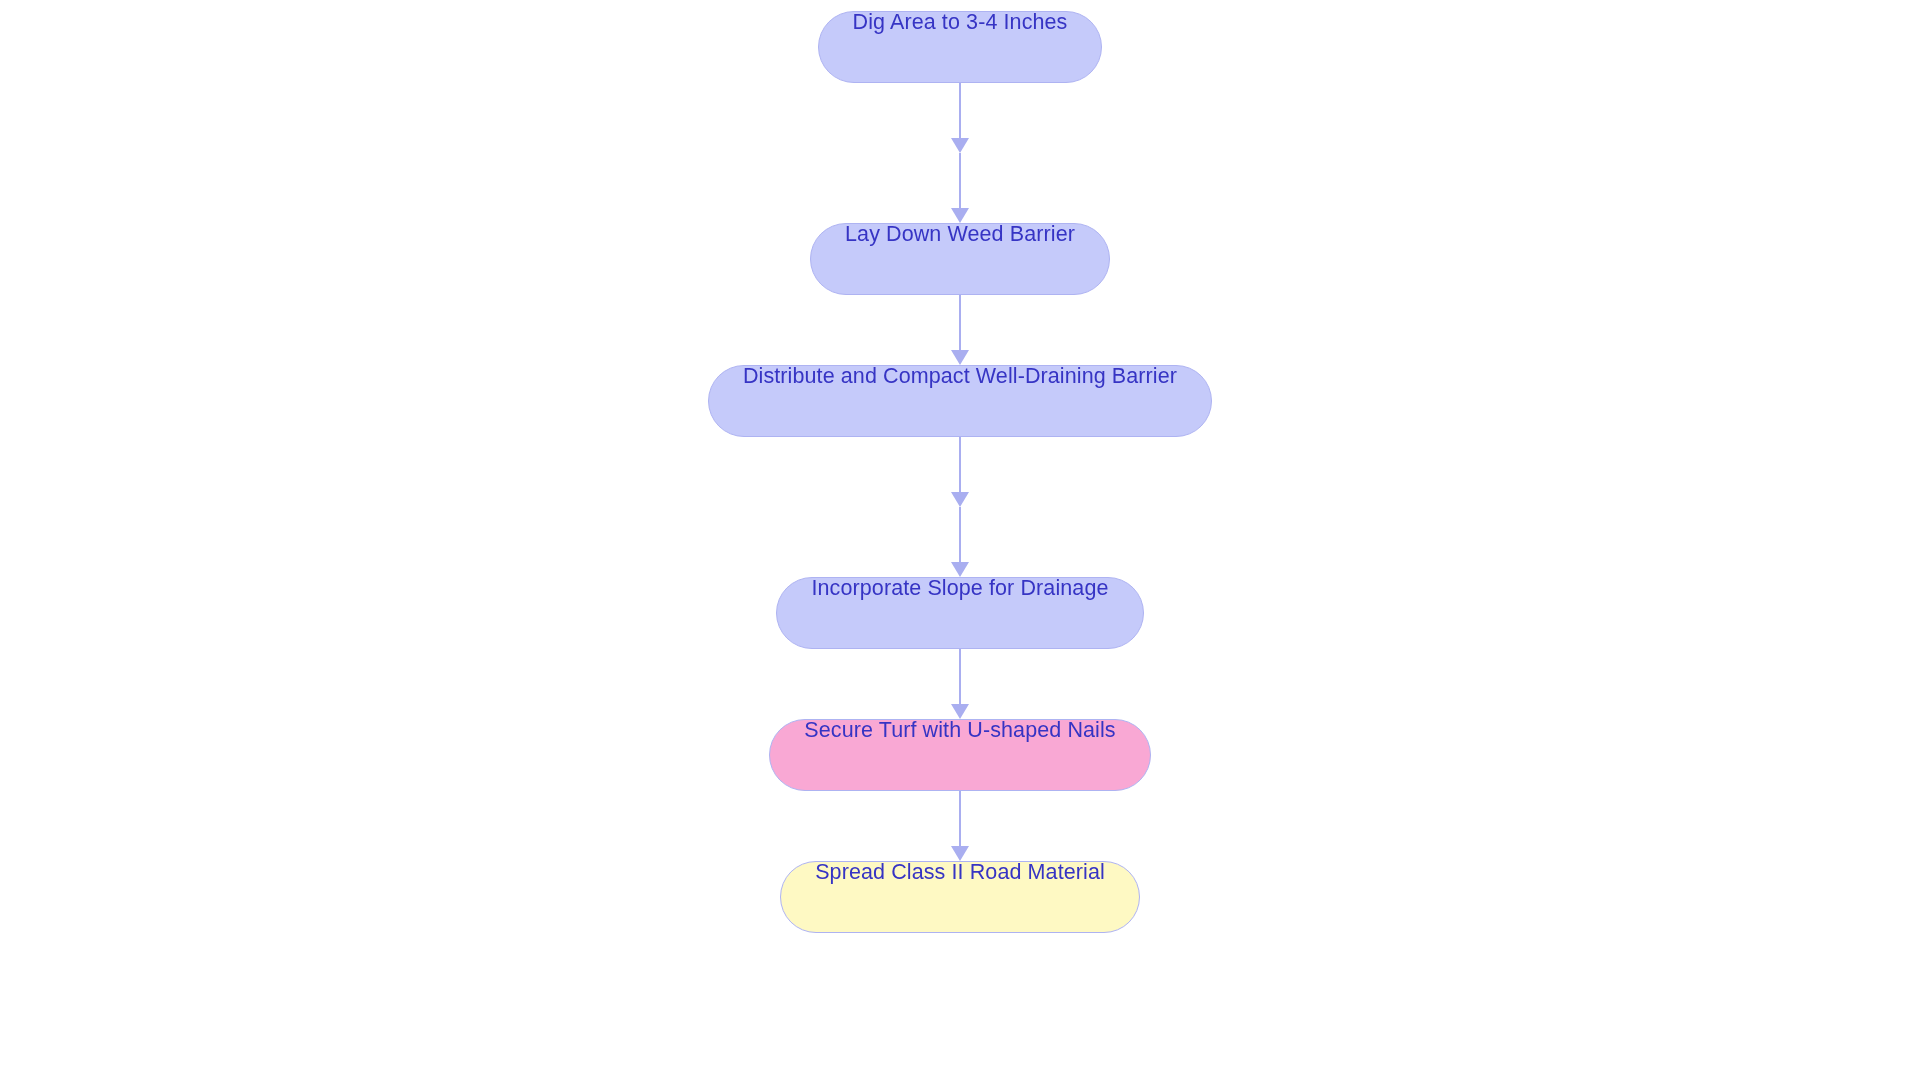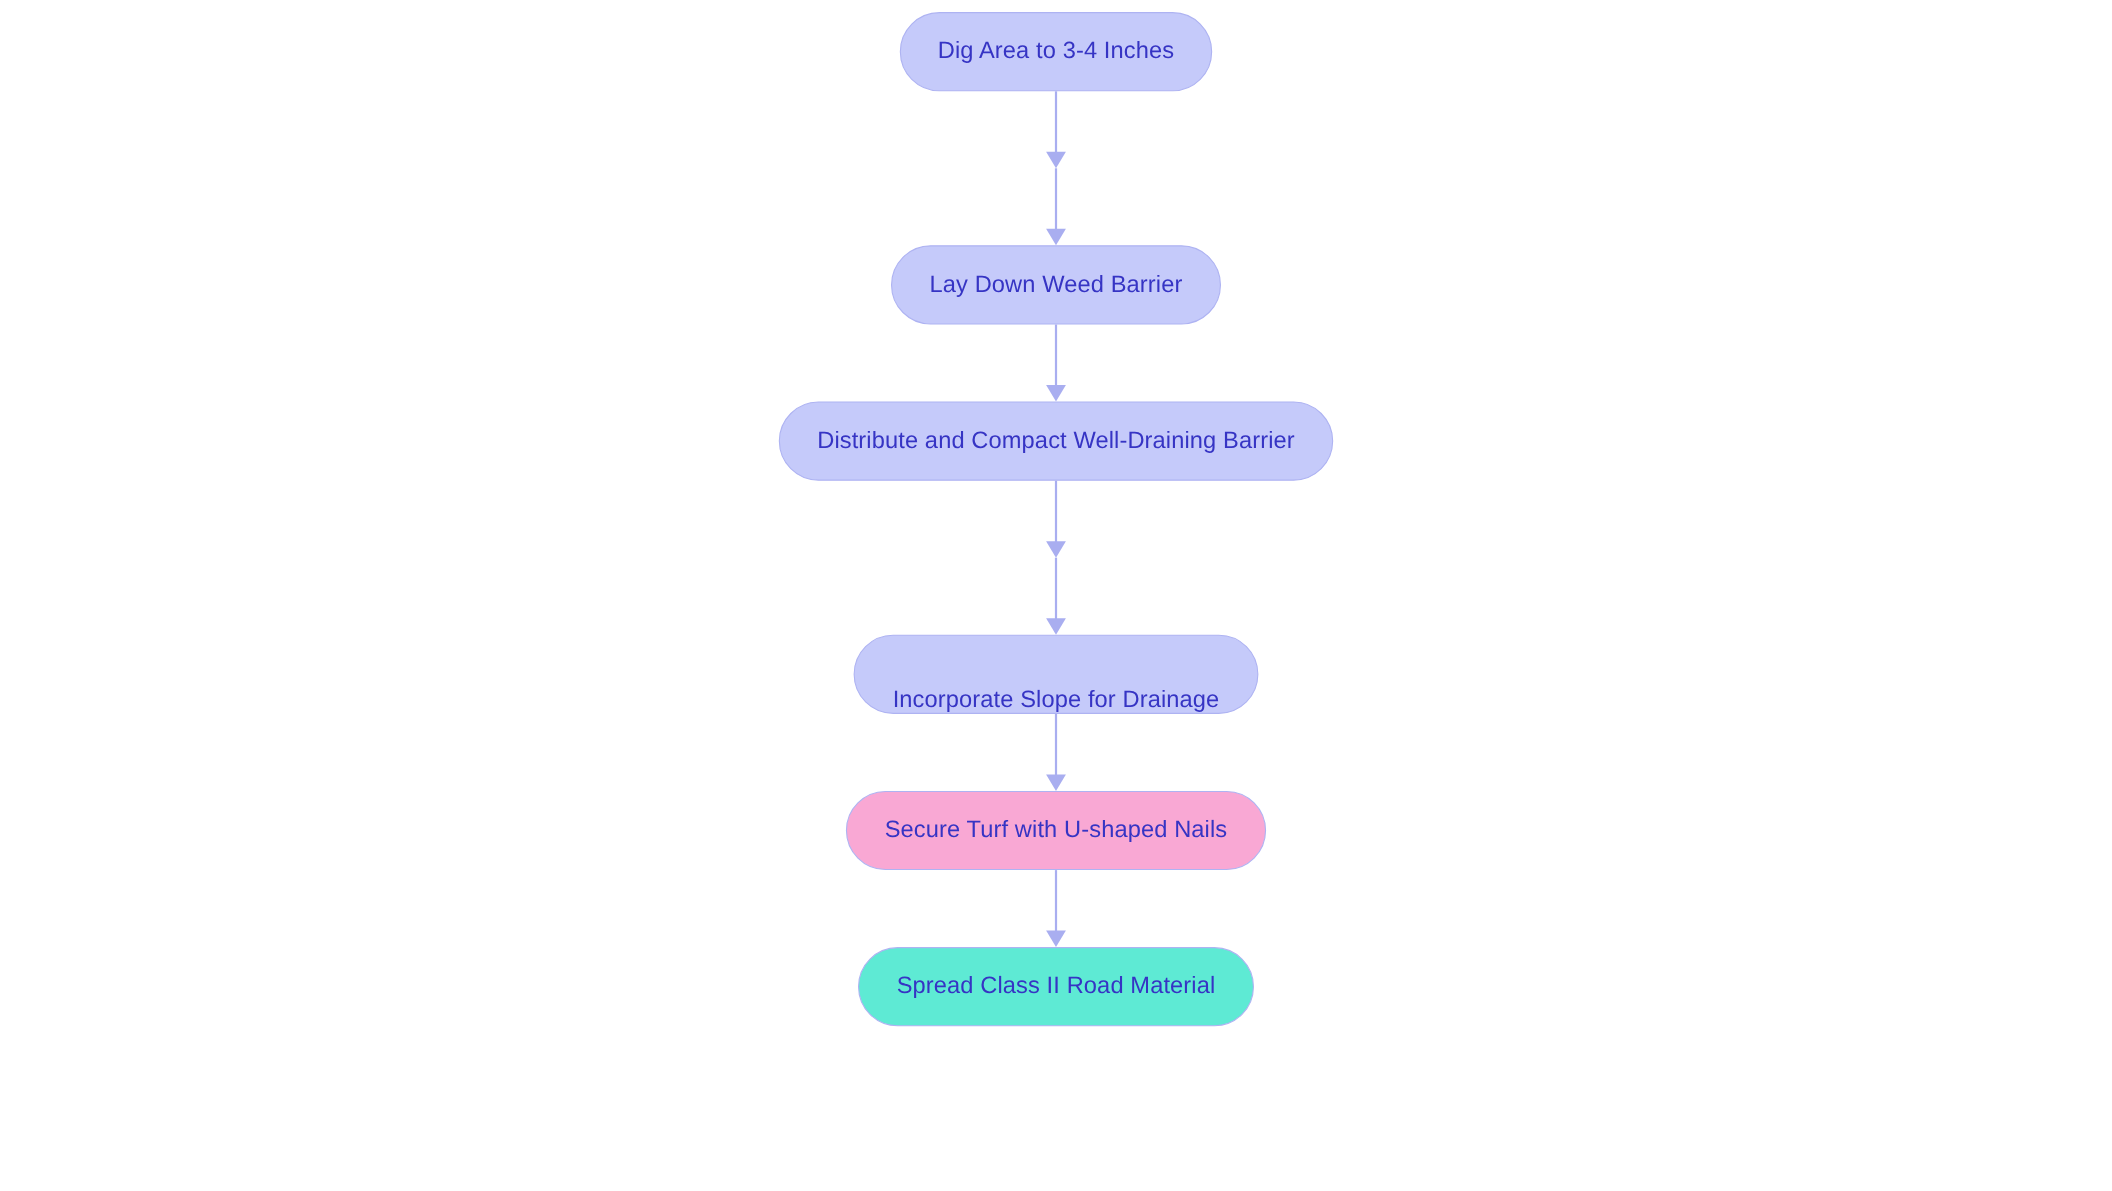--- a/index.html
+++ b/index.html
@@ -35,21 +35,20 @@
     justify-content: flex-start;
     padding-top: 11px;
     box-sizing: border-box;
   }
 
   
   .flow-node {
     box-sizing: border-box;
     height: 72px;
     display: flex;
-    align-items: center;
     justify-content: center;
     padding: 0 34px;
     border-radius: 36px;
     background: #c5cafa;
     border: 1.1px solid #aeb3f2;
     white-space: nowrap;
     flex: none;
   }
 
   .flow-node-label {
@@ -128,35 +127,35 @@
       <div class="connector-arrowhead" style="border-top-color: rgb(169, 174, 240);"></div>
     </div>
 
 
     <div class="flow-connector">
       <div class="connector-line" style="background: rgb(169, 174, 240);"></div>
       <div class="connector-arrowhead" style="border-top-color: rgb(169, 174, 240);"></div>
     </div>
 
     <div class="flow-node" style="background: rgb(197, 202, 250); border-color: rgb(174, 179, 242);">
-      <span class="flow-node-label" style="color: rgb(54, 52, 196); margin-top: 48px;">Incorporate Slope for Drainage</span>
+      <span class="flow-node-label" style="color: rgb(54, 52, 196);">Incorporate Slope for Drainage</span>
     </div>
 
     <div class="flow-connector">
       <div class="connector-line" style="background: rgb(169, 174, 240);"></div>
       <div class="connector-arrowhead" style="border-top-color: rgb(169, 174, 240);"></div>
     </div>
 
     <div class="flow-node" style="background: #f9a8d4; border-color: rgb(174, 179, 242);">
       <span class="flow-node-label" style="color: rgb(54, 52, 196);">Secure Turf with U-shaped Nails</span>
     </div>
 
     <div class="flow-connector">
       <div class="connector-line" style="background: rgb(169, 174, 240);"></div>
       <div class="connector-arrowhead" style="border-top-color: rgb(169, 174, 240);"></div>
     </div>
 
-    <div class="flow-node" style="background: #5eead4; border-color: rgb(174, 179, 242);">
+    <div class="flow-node" style="background: #fef9c3; border-color: rgb(174, 179, 242);">
       <span class="flow-node-label" style="color: rgb(54, 52, 196);">Spread Class II Road Material</span>
     </div>
 
   </div>
 </div>
 
 </body></html>

